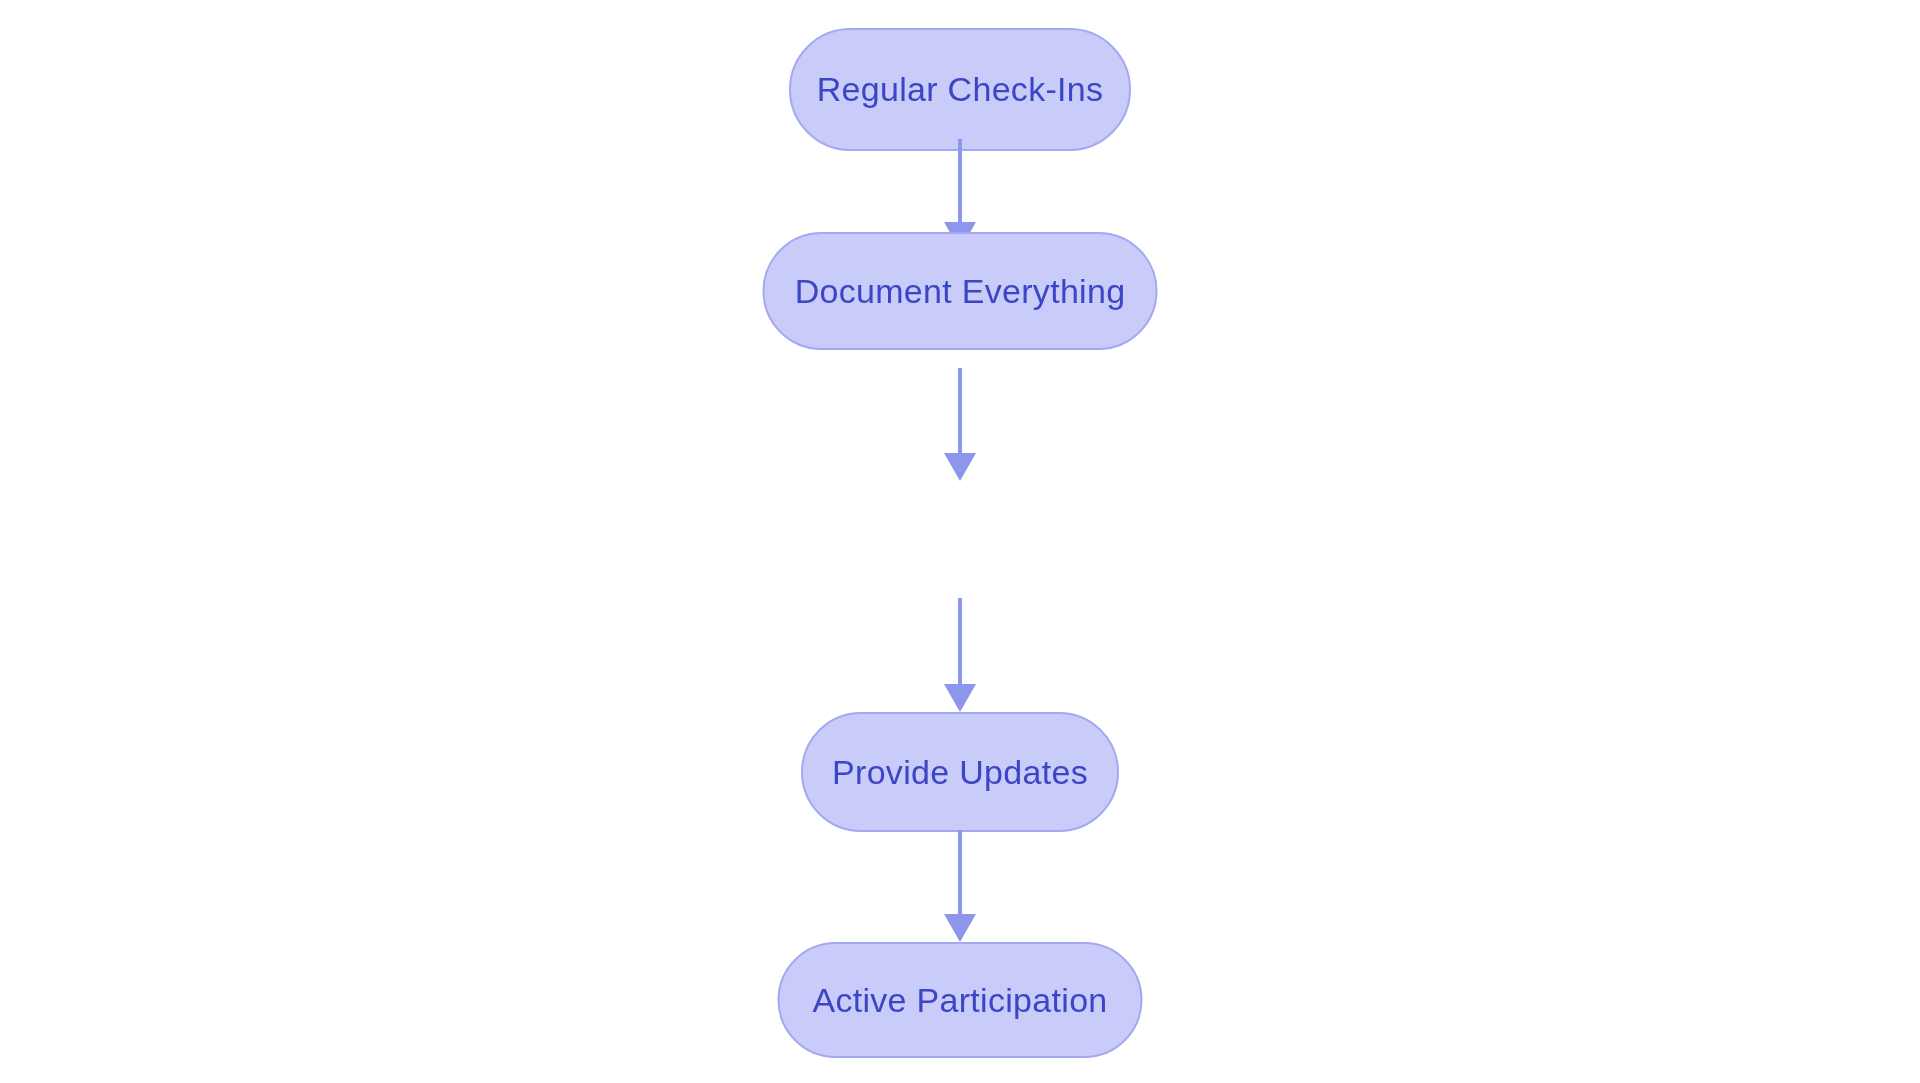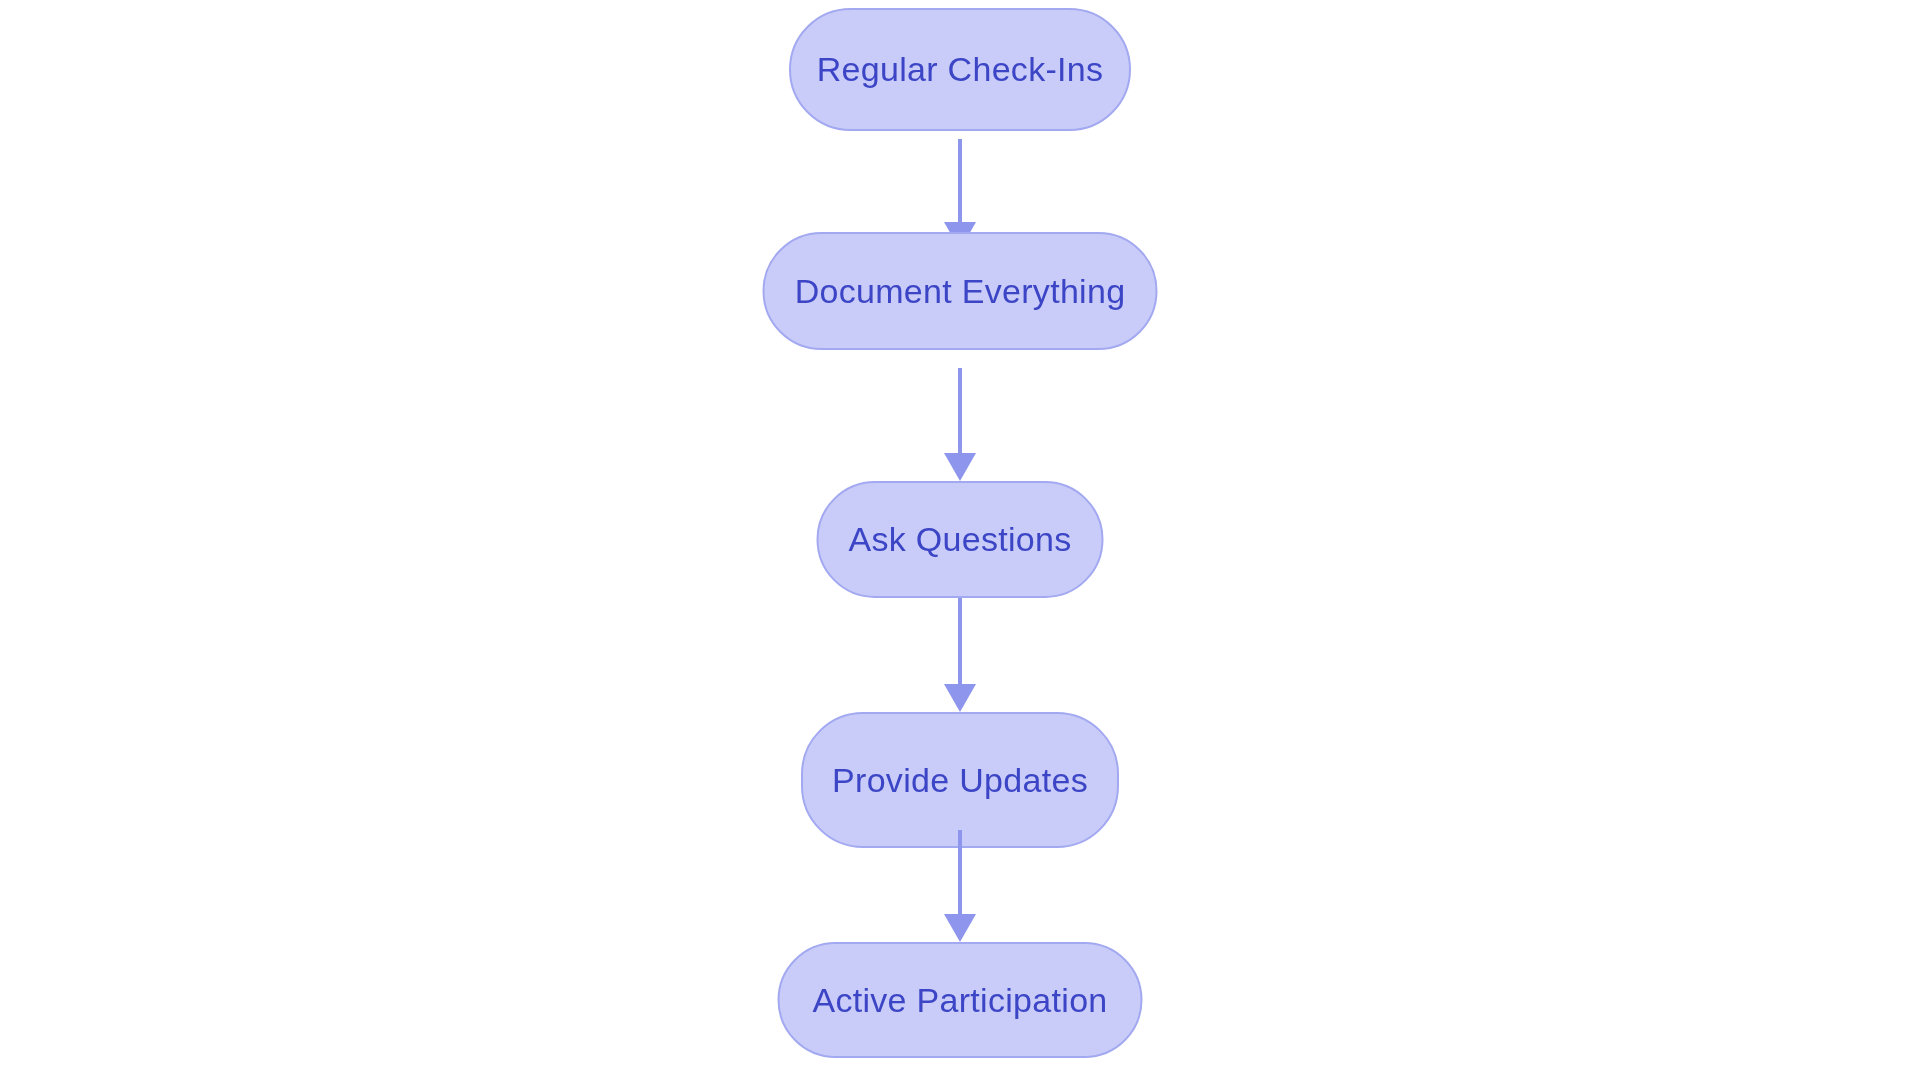--- a/index.html
+++ b/index.html
@@ -26,24 +26,24 @@
     display: flex;
     align-items: center;
     justify-content: center;
   }
   .node-label {
     color: var(--node-text, #3b45c5);
     font-size: 34px;
     letter-spacing: 0.3px;
     white-space: nowrap;
   }
-  .n1 { top: 8px;  width: 342px; height: 123px; }
+  .n1 { top: 28px;  width: 342px; height: 123px; }
   .n2 { top: 232px; width: 395px; height: 118px; }
   .n3 { top: 481px; width: 287px; height: 117px; }
-  .n4 { top: 712px; width: 318px; height: 136px; }
+  .n4 { top: 712px; width: 318px; height: 120px; }
   .n5 { top: 942px; width: 365px; height: 116px; }
 
   .arrow {
     position: absolute;
     left: 50%;
     transform: translateX(-50%);
     display: flex;
     flex-direction: column;
     align-items: center;
   }
@@ -80,23 +80,20 @@
 
   <div class="node n2">
     <span class="node-label">Document Everything</span>
   </div>
 
   <div class="arrow a2">
     <div class="arrow-stem"></div>
     <div class="arrow-head"></div>
   </div>
 
-  <div class="node n3">
-    <span class="node-label">Ask Questions</span>
-  </div>
 
   <div class="arrow a3">
     <div class="arrow-stem"></div>
     <div class="arrow-head"></div>
   </div>
 
   <div class="node n4">
     <span class="node-label">Provide Updates</span>
   </div>
 

